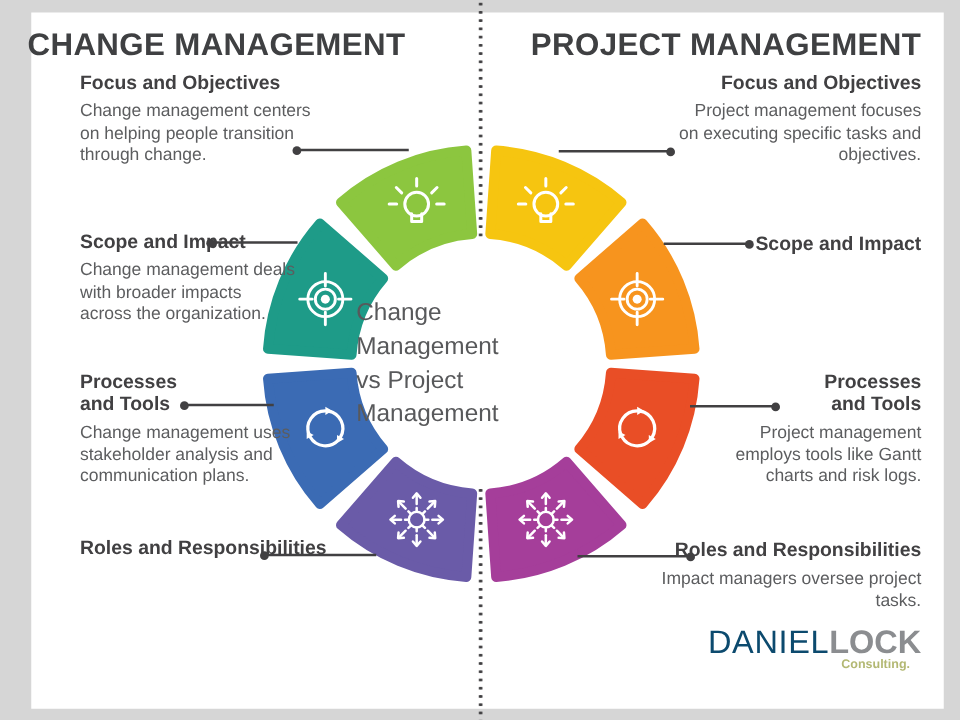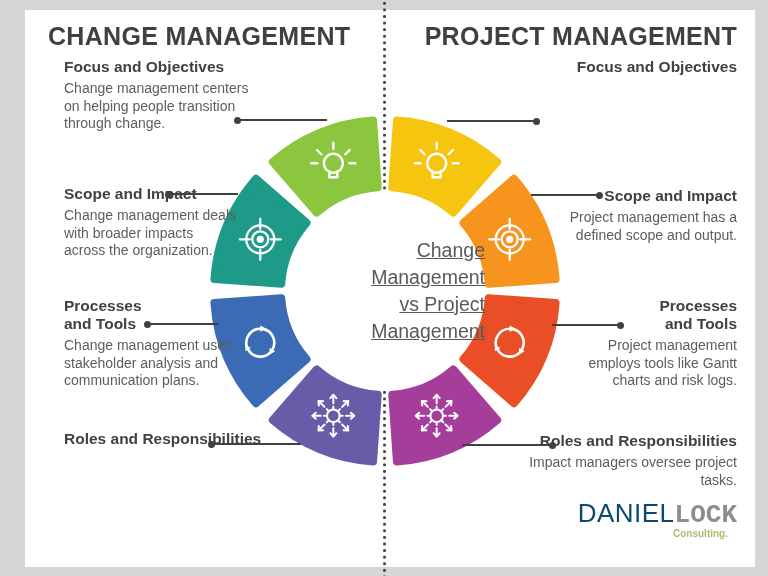--- a/index.html
+++ b/index.html
@@ -13,29 +13,28 @@
     background:#ffffff;z-index:0;
   }
   .dotted-line{
     position:absolute;left:383px;top:0;width:3px;height:576px;z-index:1;
     background-image:radial-gradient(circle at 50% 50%, #414042 1.3px, rgba(0,0,0,0) 1.5px);
     background-size:3px 6.6px;background-repeat:repeat-y;
   }
   svg.wheel{position:absolute;left:0;top:0;z-index:2;pointer-events:none;}
   .center-text{
     position:absolute;left:285px;top:237px;width:200px;z-index:4;
-    text-align:right;font-size:19.5px;line-height:27px;color:#58595b;
+    text-align:left;font-size:19.5px;line-height:27px;color:#58595b;
     white-space:pre-line;
-    text-decoration:underline;
   }
   .header{
     position:absolute;top:22px;z-index:3;
     font-size:25px;font-weight:bold;letter-spacing:0.3px;color:#3f4042;
   }
-  .header.left{left:48px;}
+  .header.left{left:22px;}
   .header.right{right:31px;text-align:right;}
   .section{position:absolute;z-index:3;width:235px;margin-left:32px;}
   .section.left{text-align:left;}
   .section.right{text-align:right;right:31px;}
   .section .title{
     font-weight:bold;font-size:15.5px;line-height:18px;color:#414042;
     white-space:pre-line;margin:0 0 4px 0;
   }
   .section .body{
     font-size:14px;line-height:17.5px;color:#5c5d5f;
@@ -142,25 +141,26 @@
   <p class="body">Change management uses
 stakeholder analysis and
 communication plans.</p>
 </div>
 <div class="section left" style="left:32px;top:430px;">
   <p class="title">Roles and Responsibilities</p>
 </div>
 
 <div class="section right" style="top:58px;">
   <p class="title">Focus  and Objectives</p>
+  <p class="body">Project management focuses
+on executing specific tasks and
+objectives.</p>
 </div>
 <div class="section right" style="top:187px;">
   <p class="title">Scope and Impact</p>
-  <p class="body">Project management has a
-defined scope and output.</p>
 </div>
 <div class="section right" style="top:297px;">
   <p class="title">Processes
 and Tools</p>
   <p class="body">Project management
 employs tools like Gantt
 charts and risk logs.</p>
 </div>
 <div class="section right" style="top:432px;">
   <p class="title">Roles and Responsibilities</p>
@@ -187,15 +187,15 @@
     <span class="dot"></span>
   </div>
 <div class="leader dot-right" style="left:552px;top:324px;width:69px;">
     <span class="dot"></span>
   </div>
 <div class="leader dot-right" style="left:462px;top:444px;width:91px;">
     <span class="dot"></span>
   </div>
 
 <div class="logo">
-  <div class="main"><span class="daniel" style="color: #0c4a6e; margin-left: 36px;">DANIEL</span><span class="lock" style="color: rgb(139, 141, 144); font-family: Liberation Mono, monospace;">LOCK</span></div>
+  <div class="main"><span class="daniel" style="color: #0c4a6e; margin-left: 36px;">DANIEL</span><span class="lock" style="color: rgb(139, 141, 144);">LOCK</span></div>
   <div class="tag" style="color: rgb(179, 184, 115);">Consulting.</div>
 </div>
 
 </body></html>

